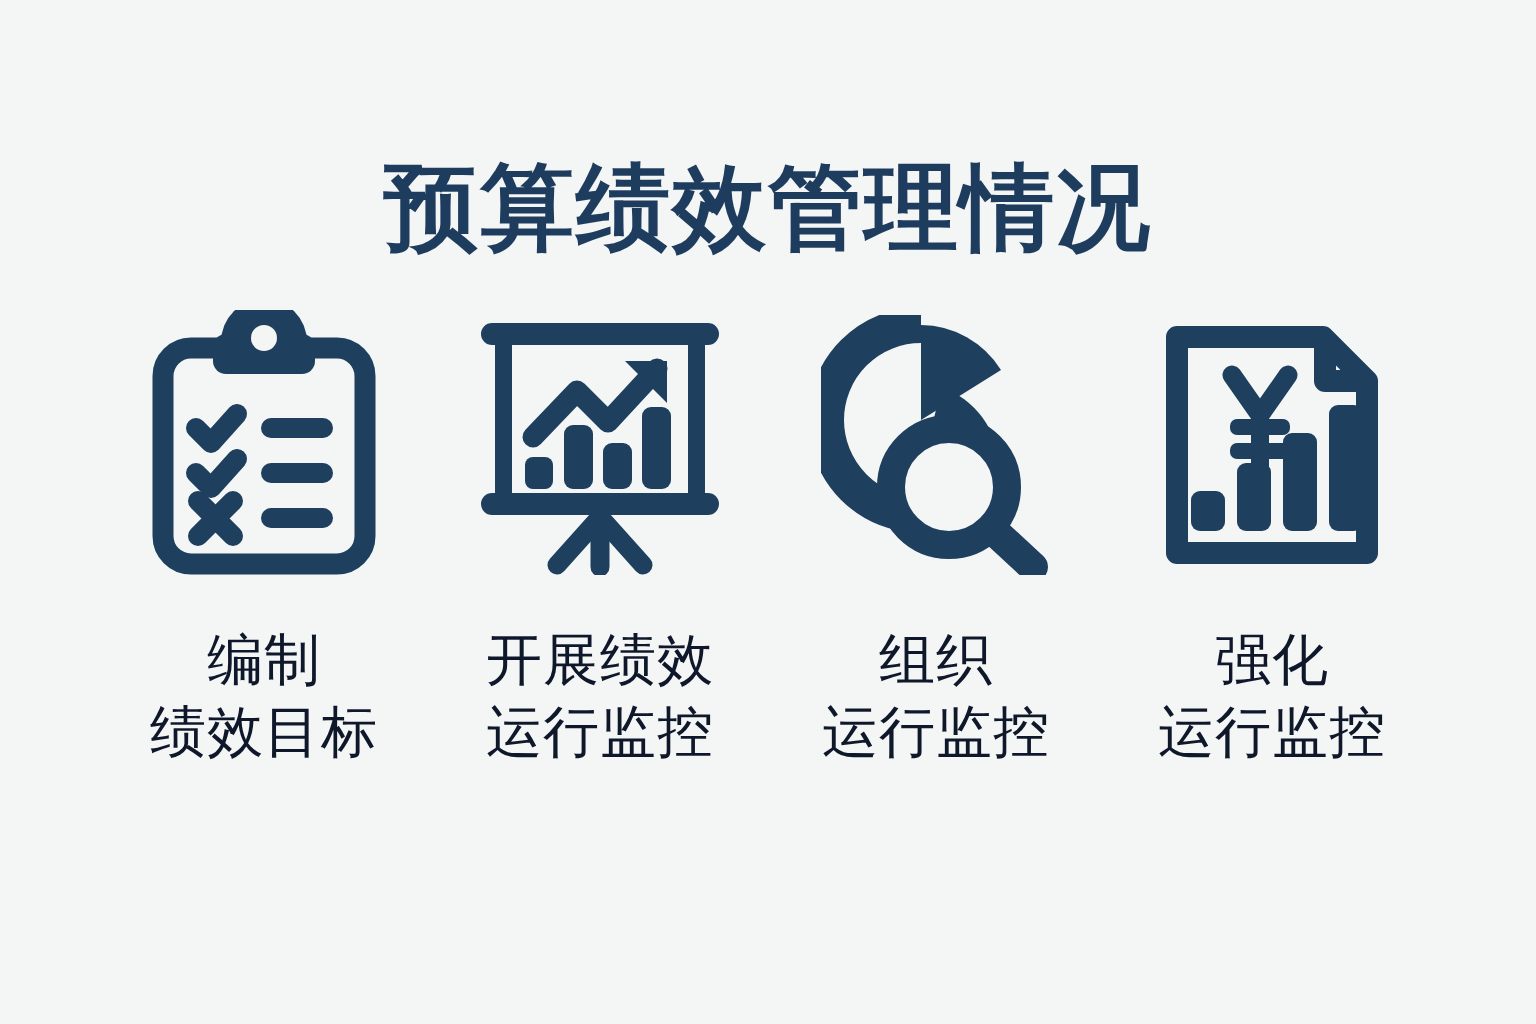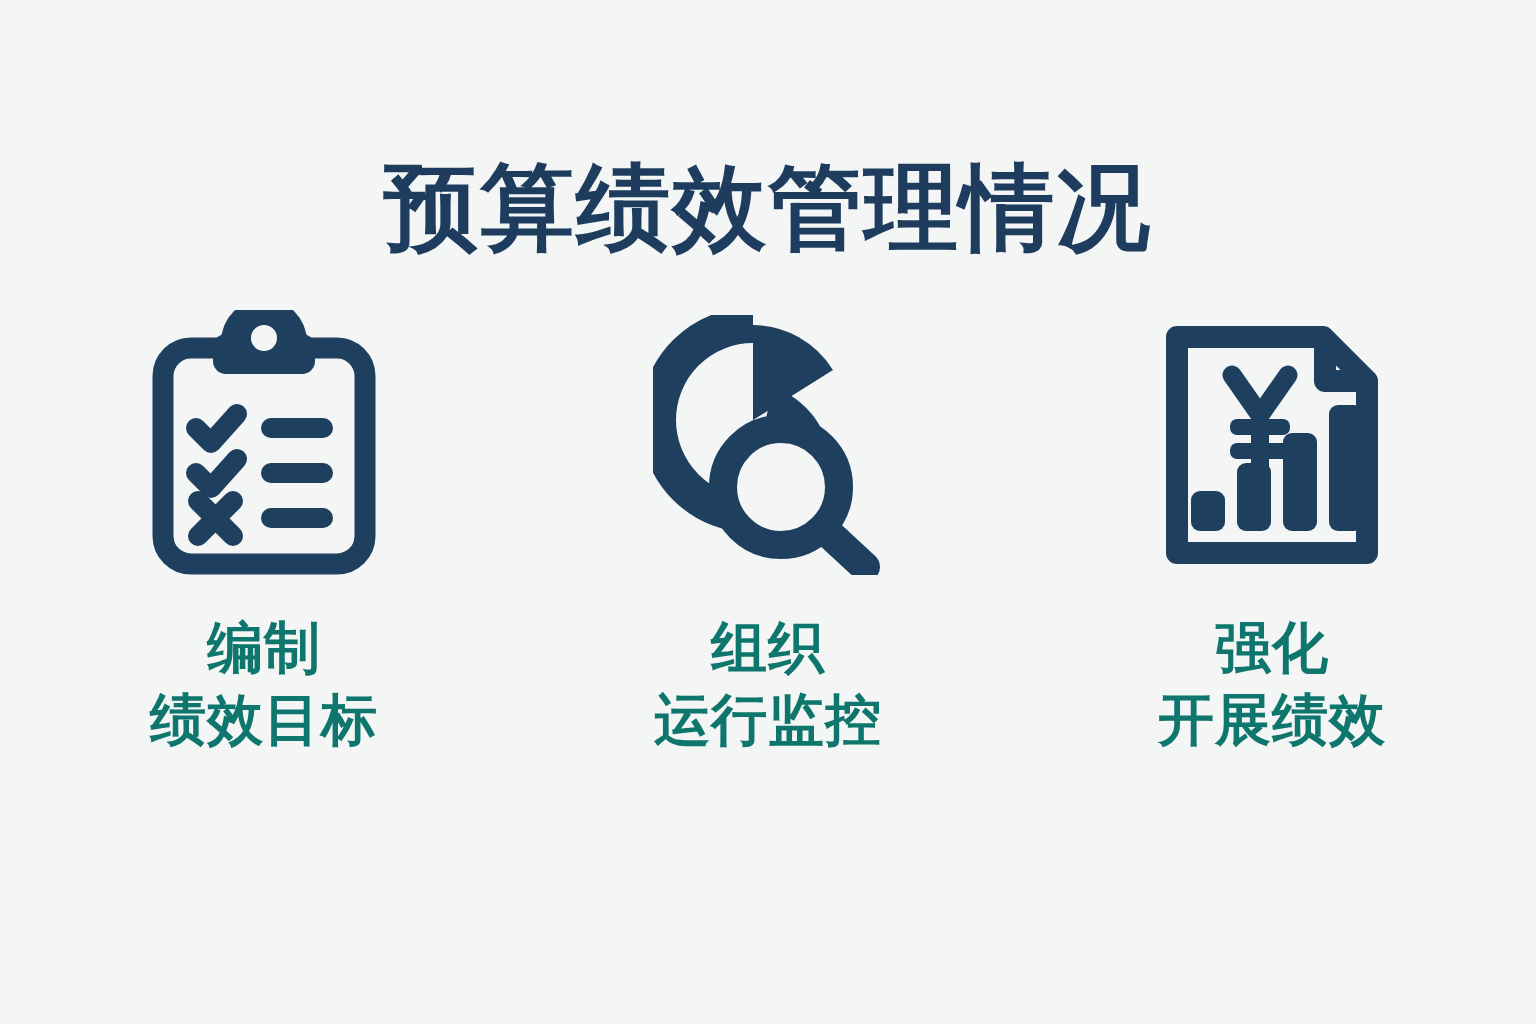--- a/index.html
+++ b/index.html
@@ -64,27 +64,27 @@
     width: 280px;
     height: 290px;
     display: flex;
     align-items: center;
     justify-content: center;
   }
   .icon-box svg {
     display: block;
   }
   .label {
-    margin-top: 22px;
+    margin-top: 34px;
     text-align: center;
     font-family: "DejaVu Sans", "Liberation Sans", sans-serif;
     font-size: 56px;
     line-height: 1.28;
-    font-weight: 700;
-    color: #0f766e;
+    font-weight: 400;
+    color: #0f172a;
     white-space: pre-line;
     letter-spacing: 1px;
   }
 </style>
 </head>
 <body>
 
 <div class="infographic">
 
   <div class="title-wrap">
@@ -111,20 +111,48 @@
 
           <rect x="112" y="108" width="72" height="20" rx="10" fill="#1e3f5e"></rect>
           <rect x="112" y="153" width="72" height="20" rx="10" fill="#1e3f5e"></rect>
           <rect x="112" y="198" width="72" height="20" rx="10" fill="#1e3f5e"></rect>
         </svg>
       </div>
       <div class="label">编制
 绩效目标</div>
     </div>
 
+    <div class="column">
+      <div class="icon-box">
+        <svg width="250" height="260" viewBox="0 0 250 260" fill="none" aria-hidden="true">
+
+          <rect x="6" y="8" width="238" height="22" rx="11" fill="#1e3f5e"></rect>
+
+          <rect x="6" y="178" width="238" height="22" rx="11" fill="#1e3f5e"></rect>
+
+          <rect x="20" y="24" width="17" height="160" fill="#1e3f5e"></rect>
+          <rect x="213" y="24" width="17" height="160" fill="#1e3f5e"></rect>
+
+          <path d="M125 200 L125 252" stroke="#1e3f5e" stroke-width="19" stroke-linecap="round"></path>
+          <path d="M125 202 L82 250" stroke="#1e3f5e" stroke-width="19" stroke-linecap="round"></path>
+          <path d="M125 202 L168 250" stroke="#1e3f5e" stroke-width="19" stroke-linecap="round"></path>
+
+          <rect x="50" y="142" width="28" height="32" rx="8" fill="#1e3f5e"></rect>
+          <rect x="89" y="110" width="29" height="64" rx="9" fill="#1e3f5e"></rect>
+          <rect x="128" y="128" width="29" height="46" rx="9" fill="#1e3f5e"></rect>
+          <rect x="167" y="92" width="29" height="82" rx="9" fill="#1e3f5e"></rect>
+
+          <path d="M58 122 L102 76 L133 107 L182 54" stroke="#1e3f5e" stroke-width="21" stroke-linecap="round" stroke-linejoin="round" fill="none"></path>
+
+          <path d="M150 46 L192 46 L192 88 Z" fill="#1e3f5e"></path>
+        </svg>
+      </div>
+      <div class="label">开展绩效
+运行监控</div>
+    </div>
 
     <div class="column">
       <div class="icon-box">
         <svg width="230" height="260" viewBox="0 0 230 260" fill="none" aria-hidden="true">
 
           <path d="M100 10 A95 95 0 1 0 100 200" stroke="#1e3f5e" stroke-width="36" fill="none" stroke-linecap="butt"></path>
 
           <path d="M100 10 A95 95 0 0 1 180 55 L100 105 Z" fill="#1e3f5e"></path>
 
           <path d="M120 72 A86 86 0 0 1 178 152 L112 108 Z" fill="#1e3f5e"></path>
@@ -150,17 +178,17 @@
           <rect x="83" y="128" width="60" height="16" rx="7" fill="#1e3f5e"></rect>
           <rect x="104" y="98" width="18" height="62" rx="7" fill="#1e3f5e"></rect>
 
           <rect x="44" y="176" width="34" height="40" rx="9" fill="#1e3f5e"></rect>
           <rect x="90" y="148" width="34" height="68" rx="9" fill="#1e3f5e"></rect>
           <rect x="136" y="118" width="34" height="98" rx="9" fill="#1e3f5e"></rect>
           <rect x="182" y="90" width="34" height="126" rx="9" fill="#1e3f5e"></rect>
         </svg>
       </div>
       <div class="label">强化
-开展绩效</div>
+运行监控</div>
     </div>
 
   </div>
 </div>
 
 </body></html>

